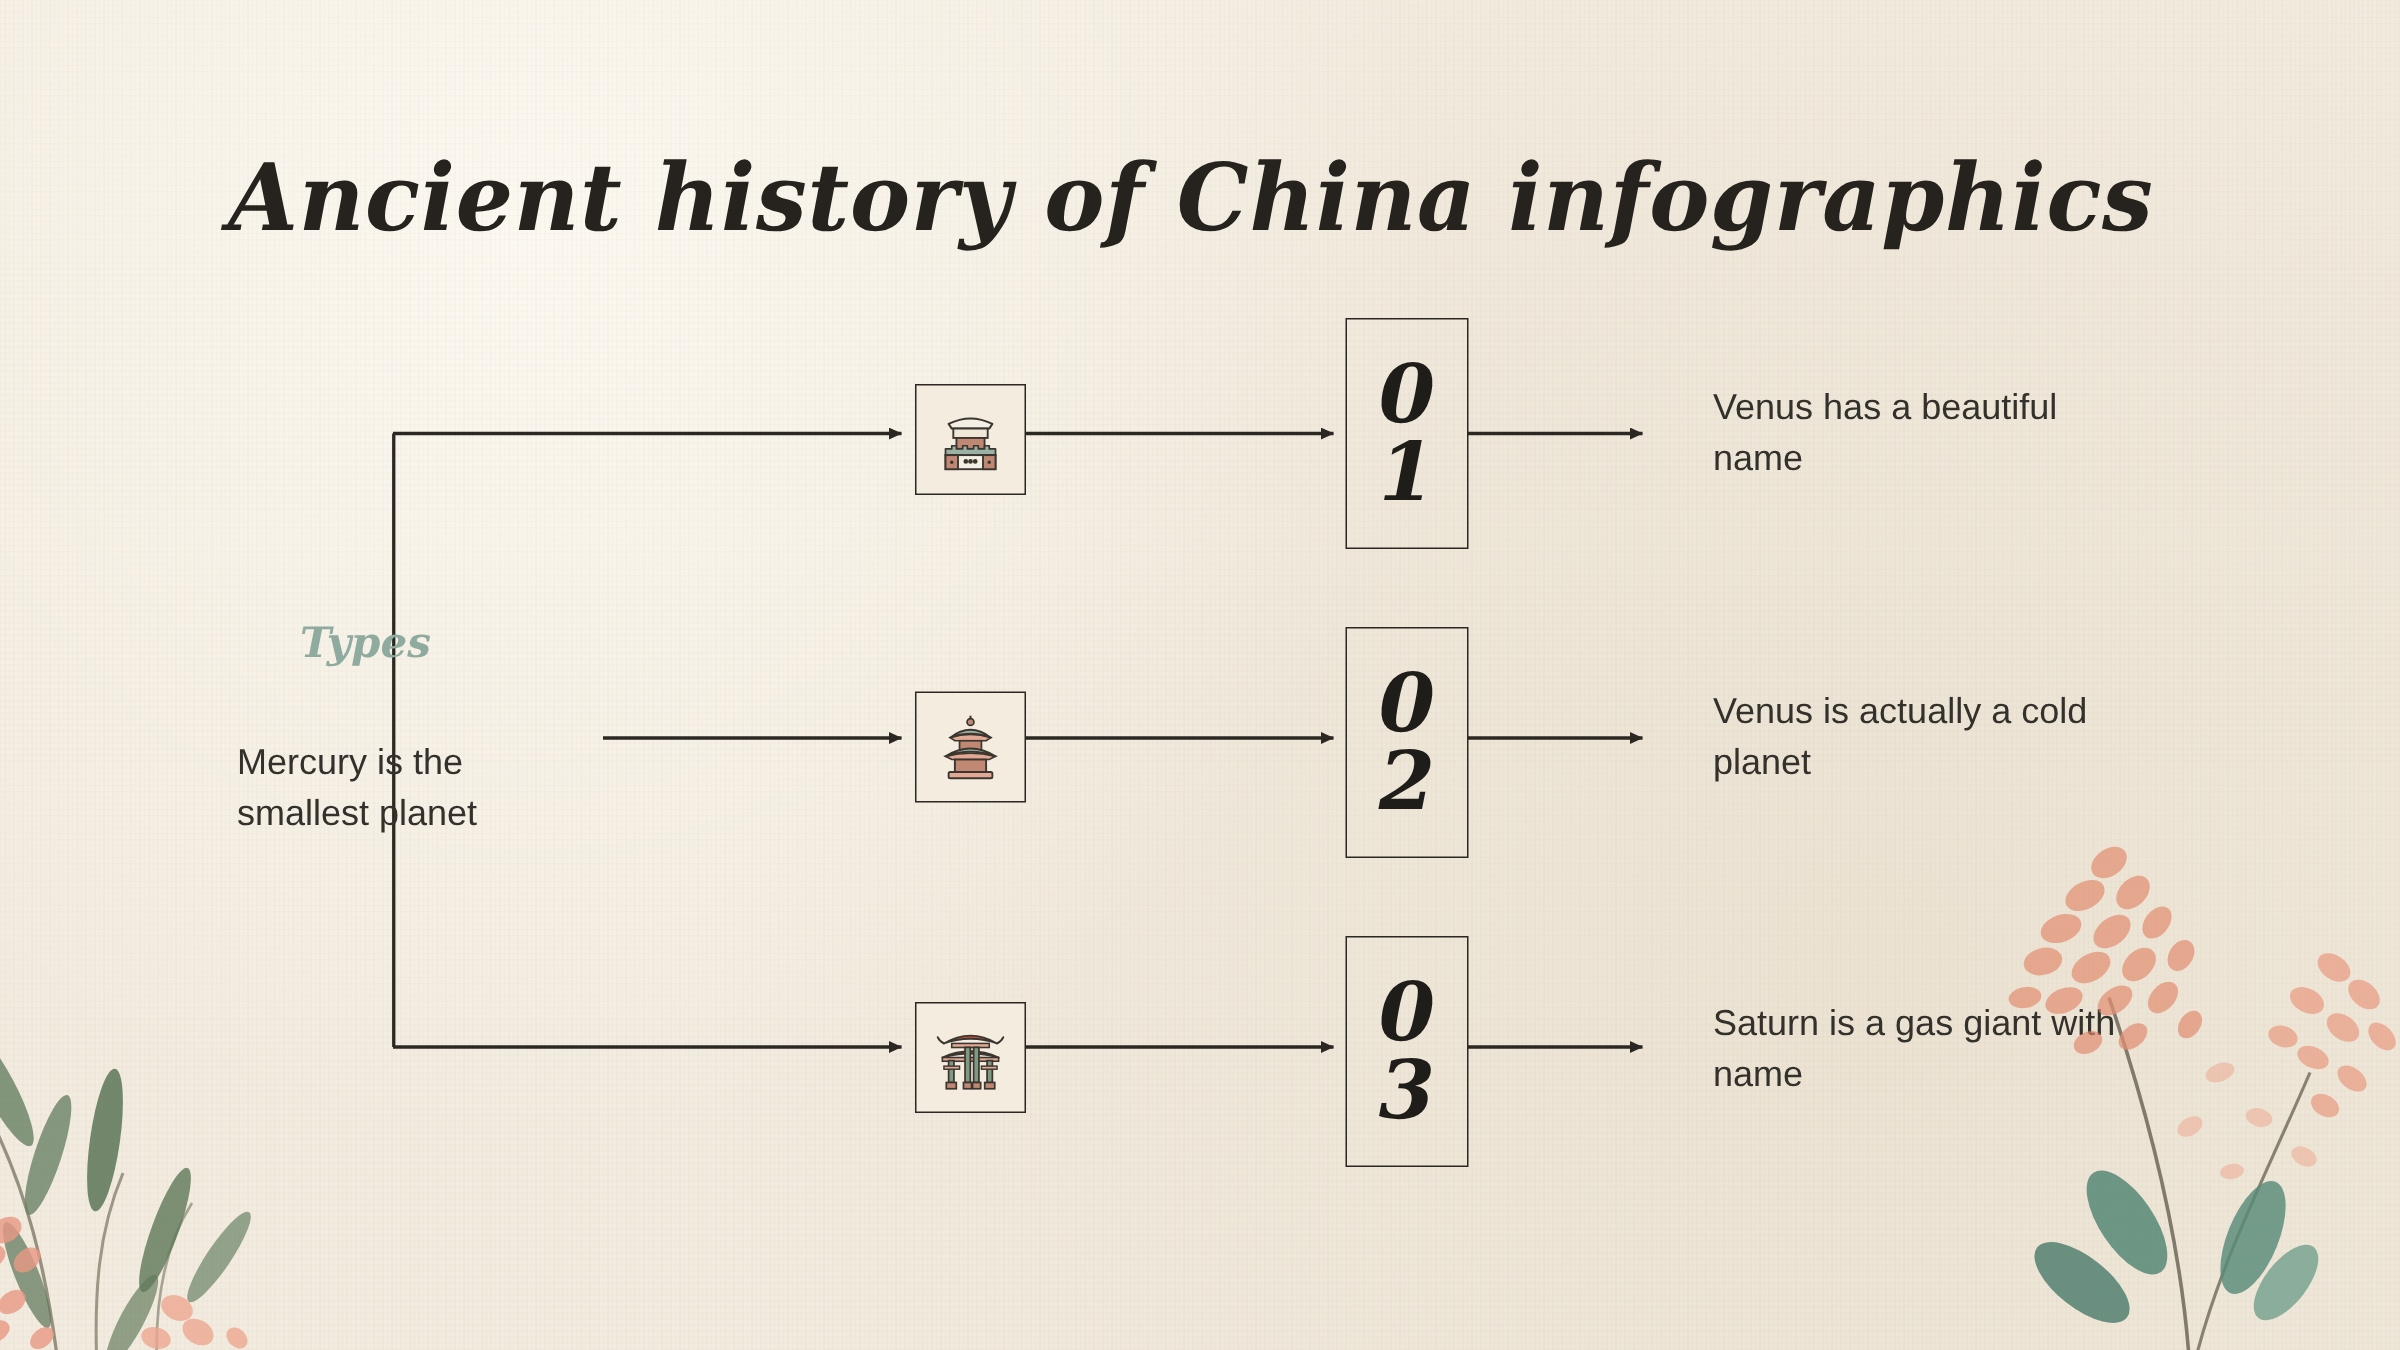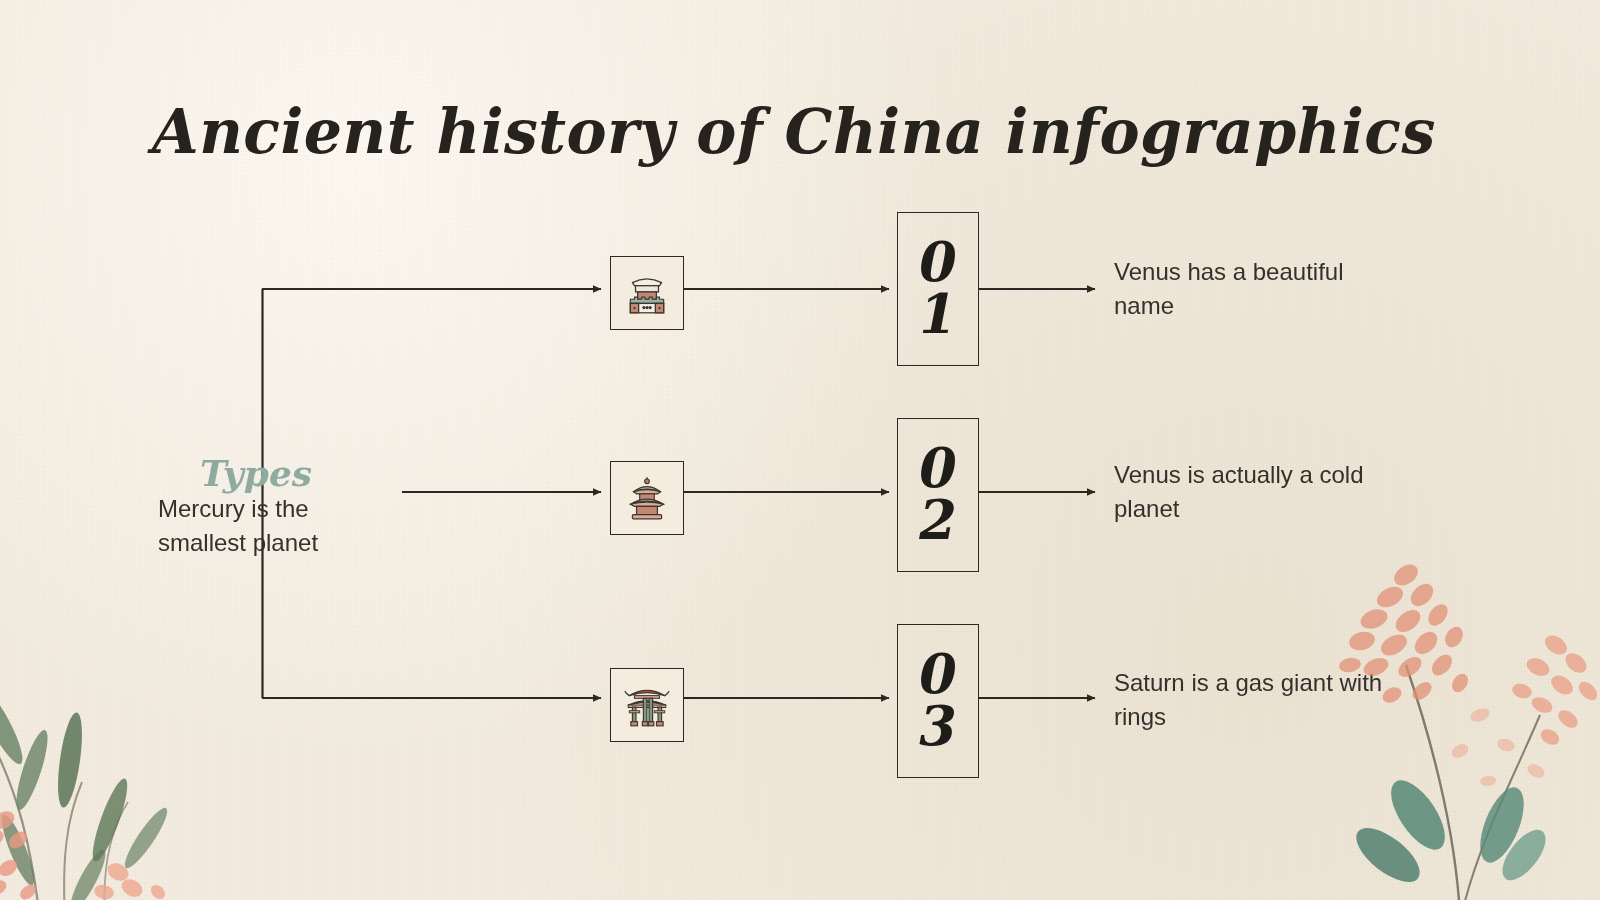--- a/index.html
+++ b/index.html
@@ -37,21 +37,21 @@
     white-space:nowrap;
     transform:scaleX(.97);
     transform-origin:left center;
   }
 
   
   #types-label{
     position:absolute;left:200px;top:412px;
     font-family:"DejaVu Serif", serif;
     font-style:italic;font-weight:700;
-    font-size:36px;color:#8fab9f;margin-top:40px;
+    font-size:28px;color:#8fab9f;
   }
   #left-caption{
     position:absolute;left:158px;top:492px;width:230px;
     font-family:"Liberation Sans", sans-serif;
     font-size:24px;line-height:1.42;color:#33312c;
     text-align:left;font-weight:300;
   }
 
   
   #connectors{position:absolute;left:0;top:0;width:1600px;height:900px;}
@@ -78,21 +78,21 @@
     font-style:italic;font-weight:700;
     color:#1f1d19;
   }
   .num-box .digit{font-size:54px;line-height:.96;}
   #num-box-1{left:897px;top:212px;}
   #num-box-2{left:897px;top:418px;}
   #num-box-3{left:897px;top:624px;}
 
   
   .right-caption{
-    position:absolute;left:1114px;width:290px;
+    position:absolute;left:1142px;width:290px;
     font-family:"Liberation Sans", sans-serif;
     font-weight:300;font-size:24px;line-height:1.42;
     color:#33312c;
   }
   #caption-1{top:255px;}
   #caption-2{top:458px;}
   #caption-3{top:666px;}
 </style>
 </head>
 <body>
@@ -202,21 +202,21 @@
   <span class="digit">0</span>
   <span class="digit">2</span>
 </div>
 <div class="num-box" id="num-box-3">
   <span class="digit">0</span>
   <span class="digit">3</span>
 </div>
 
 <div class="right-caption" id="caption-1">Venus has a beautiful name</div>
 <div class="right-caption" id="caption-2">Venus is actually a cold planet</div>
-<div class="right-caption" id="caption-3">Saturn is a gas giant with rings</div>
+<div class="right-caption" id="caption-3">Saturn is a gas giant with name</div>
 
 <svg class="deco" id="deco-bottom-left" viewBox="0 0 330 400">
   <g opacity=".92">
 
     <path d="M70,400 C62,330 48,270 18,215" stroke="#6d6a56" stroke-width="2.2" fill="none" opacity=".75"></path>
     <path d="M95,400 C92,340 96,300 112,262" stroke="#6d6a56" stroke-width="2" fill="none" opacity=".7"></path>
     <path d="M135,400 C132,350 140,310 158,282" stroke="#6d6a56" stroke-width="1.8" fill="none" opacity=".6"></path>
 
     <ellipse cx="30" cy="205" rx="10" ry="44" fill="#5e7a5c" opacity=".82" transform="rotate(-28 30 205)"></ellipse>
     <ellipse cx="8" cy="258" rx="9" ry="46" fill="#55714f" opacity=".8" transform="rotate(-12 8 258)"></ellipse>

